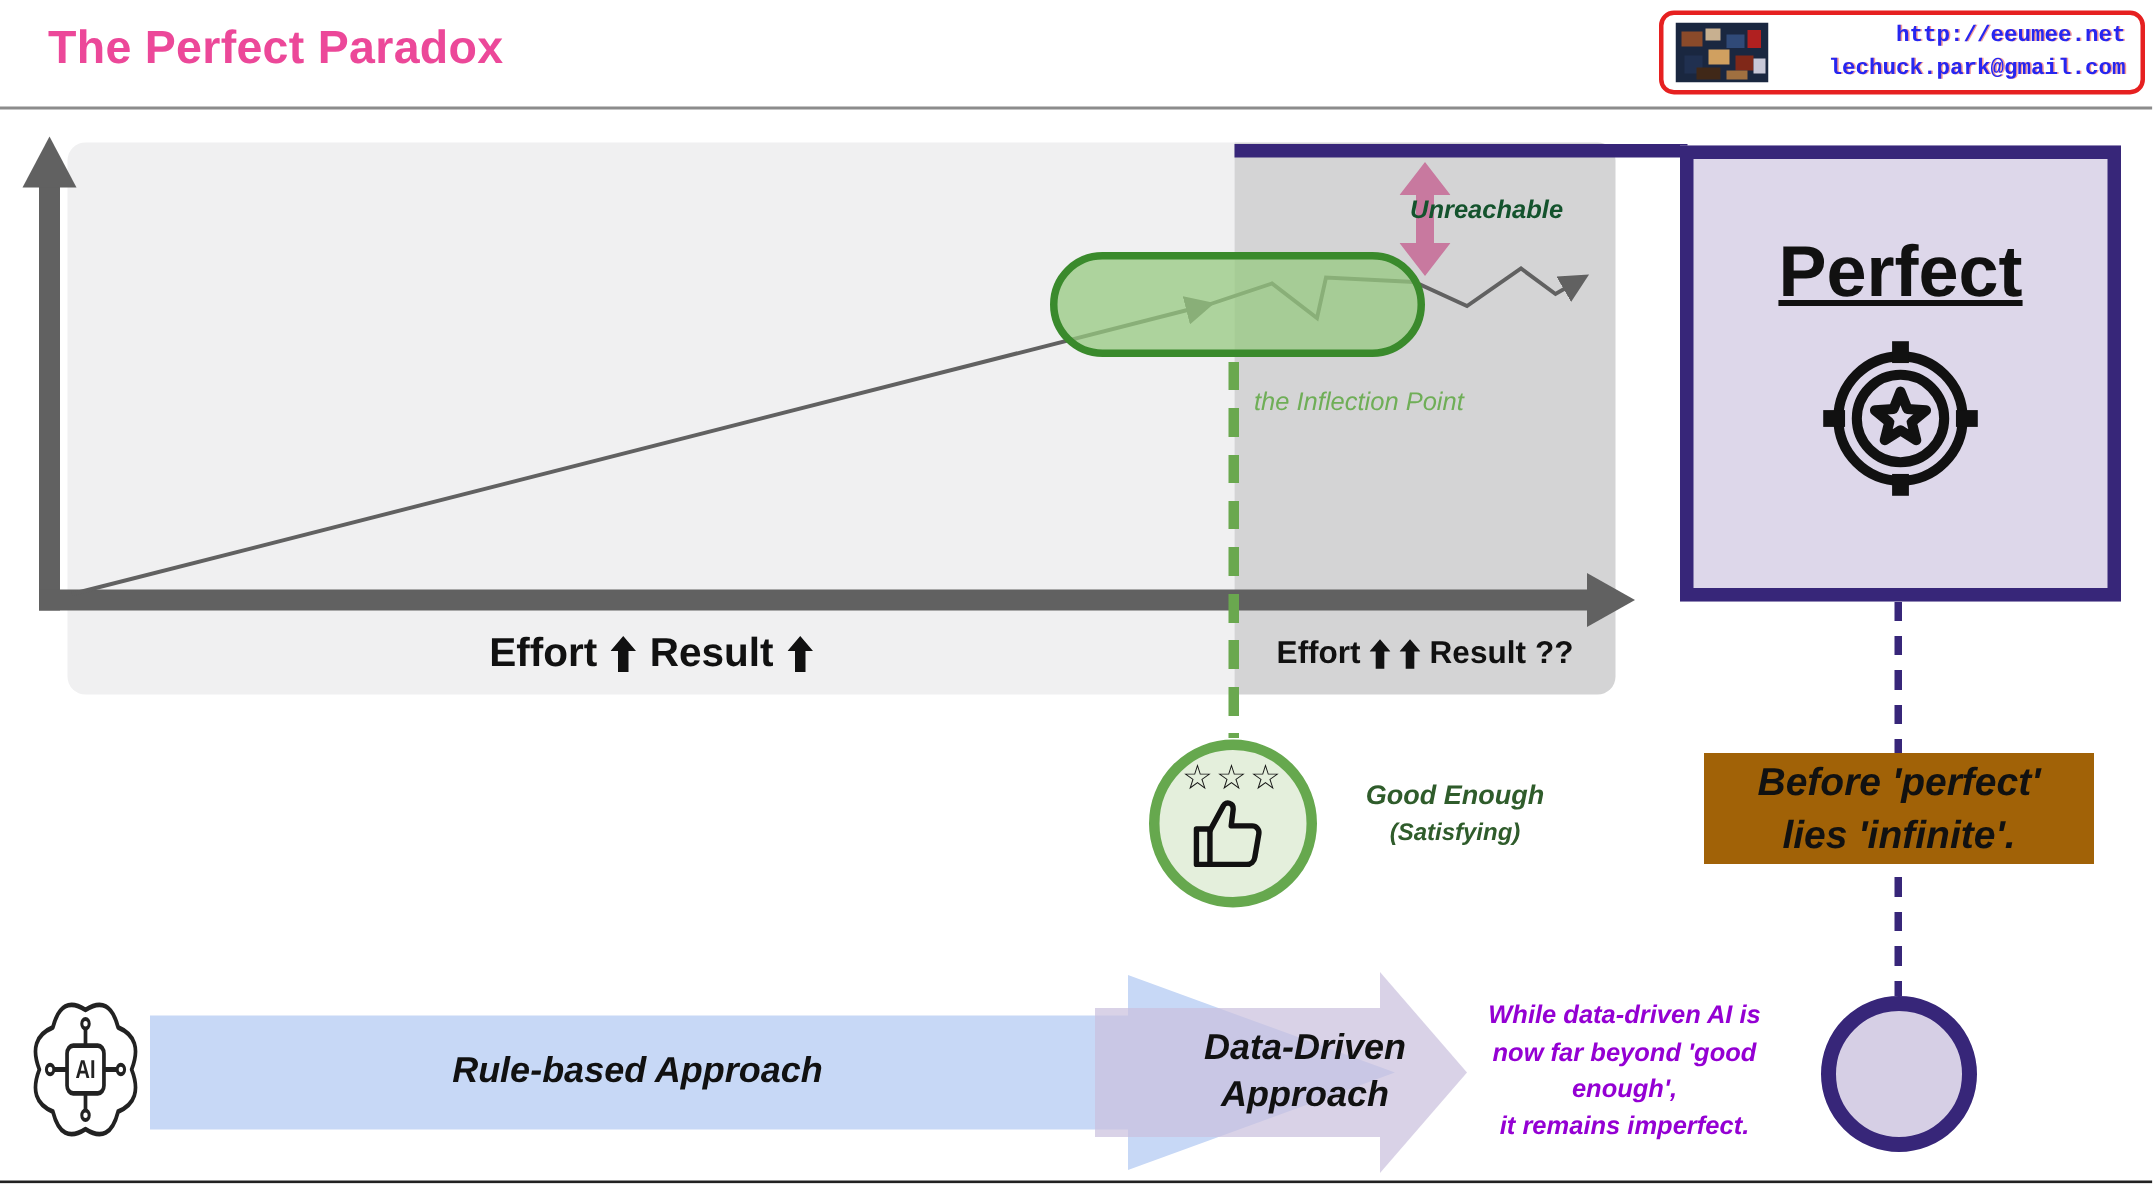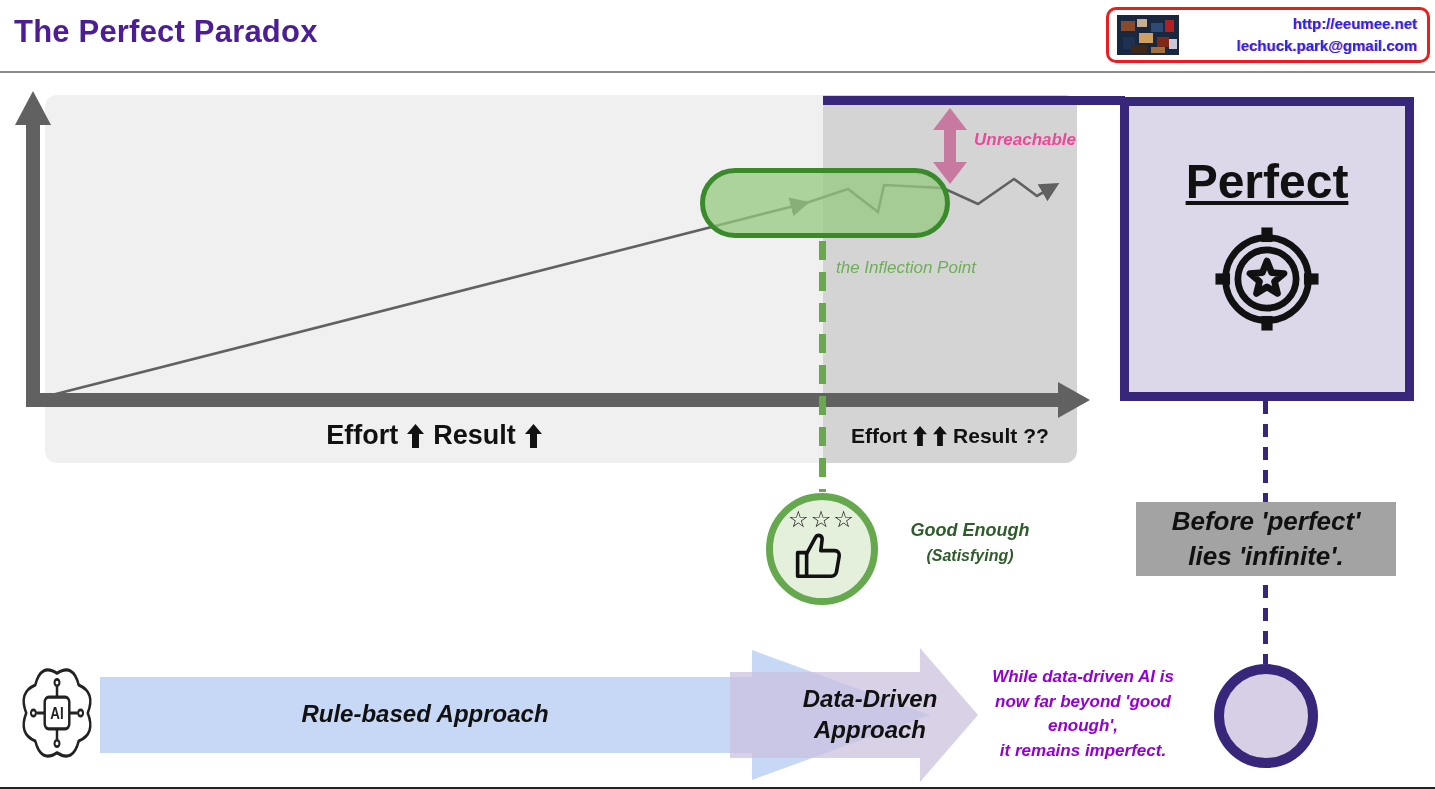--- a/index.html
+++ b/index.html
@@ -3,30 +3,30 @@
 <meta charset="utf-8">
 <style>
   html,body{margin:0;padding:0;background:#fff;}
   #stage{
     position:relative;width:1435px;height:789px;background:#fff;overflow:hidden;
     font-family:"Liberation Sans",sans-serif;
   }
   .abs{position:absolute;}
 
   
-  #page-title{left:14px;top:14px;font-size:31px;font-weight:bold;color:#4c1d95;letter-spacing:.2px;}
+  #page-title{left:32px;top:14px;font-size:31px;font-weight:bold;color:#ec4899;letter-spacing:.2px;}
   #header-divider{left:0;top:71px;width:1435px;height:2px;background:#8c8c8c;}
   #logo-box{
     left:1106px;top:7px;width:324px;height:56px;box-sizing:border-box;
     border:3px solid var(--logo-red);border-radius:10px;background:#fff;
     display:flex;align-items:center;gap:8px;padding:4px 10px 4px 8px;
     box-shadow:0 0 0 1px #fff inset;
   }
   #logo-text{flex:1;text-align:right;color:var(--logo-blue);font-weight:bold;
-    font-size:15px;line-height:1.45;font-family:Liberation Sans, sans-serif;
+    font-size:15px;line-height:1.45;font-family:Liberation Mono, monospace;
     text-shadow:1px 0 0 rgba(230,30,30,.45);}
 
   
   #panel-light{left:45px;top:95px;width:778px;height:368px;background:var(--panel-light);border-radius:12px 0 0 12px;}
   #panel-dark{left:823px;top:95px;width:254px;height:368px;background:var(--panel-dark);border-radius:0 12px 12px 0;}
 
   .zone-label{font-weight:bold;color:#111;display:flex;align-items:center;justify-content:center;gap:9px;}
   #zone-label-left{left:45px;top:420px;width:778px;font-size:27px;}
   #zone-label-right{left:823px;top:424px;width:254px;font-size:21px;gap:6px;}
   .up-arrow{width:17px;height:24px;}
@@ -42,36 +42,36 @@
   
   #inflection-pill{left:700px;top:168px;width:250px;height:70px;box-sizing:border-box;
     border:5px solid var(--green-border);border-radius:40px;background:var(--green-fill);}
   #inflection-label{left:836px;top:258px;font-size:17px;font-weight:normal;font-style:italic;color:var(--green-text);white-space:nowrap;}
   #green-dashed-line{left:819px;top:241px;width:7px;height:251px;
     background:repeating-linear-gradient(180deg,var(--green-dash) 0 19px,transparent 19px 31px);}
 
   
   #unreachable-arrow{left:933px;top:108px;}
   #unreachable-arrow polygon{fill:var(--pink);}
-  #unreachable-label{left:974px;top:130px;font-size:17px;font-weight:bold;font-style:italic;color:#ec4899;}
+  #unreachable-label{left:940px;top:130px;font-size:17px;font-weight:bold;font-style:italic;color:#14532d;}
 
   
   #perfect-connector{left:823px;top:96px;width:302px;height:9px;background:var(--accent-indigo);}
   #perfect-box{left:1120px;top:97px;width:294px;height:304px;box-sizing:border-box;
     border:9px solid var(--accent-indigo);background:var(--lavender);
     display:flex;flex-direction:column;align-items:center;}
   #perfect-label{margin-top:48px;font-size:48px;font-weight:bold;color:#111;text-decoration:underline;}
   #perfect-icon{margin-top:14px;}
   #perfect-icon .stroke{fill:none;stroke:#111;stroke-width:6;}
   #perfect-icon .fillb{fill:#111;}
 
   #purple-dashed-line{left:1263px;top:401px;width:5px;height:263px;
     background:repeating-linear-gradient(180deg,var(--accent-indigo) 0 13px,transparent 13px 23px);}
 
-  #quote{left:1136px;top:502px;width:260px;text-align:center;background:#a3a3a3;
+  #quote{left:1136px;top:502px;width:260px;text-align:center;background:#a16207;
     font-size:26px;font-weight:bold;font-style:italic;color:#111;line-height:1.35;padding:2px 0;}
 
   
   #good-enough-circle{left:766px;top:493px;width:112px;height:112px;box-sizing:border-box;
     border:7px solid var(--circle-green);border-radius:50%;background:var(--circle-green-fill);
     display:flex;flex-direction:column;align-items:center;overflow:hidden;}
   #ge-stars{margin-top:8px;font-size:23px;line-height:1;color:#111;letter-spacing:2px;
     font-family:"DejaVu Sans",sans-serif;font-weight:bold;}
   #thumbs-up-svg{margin-top:-2px;margin-left:-6px;}
   #thumbs-up-svg path{fill:none;stroke:#111;stroke-width:1.6;stroke-linejoin:round;stroke-linecap:round;}

